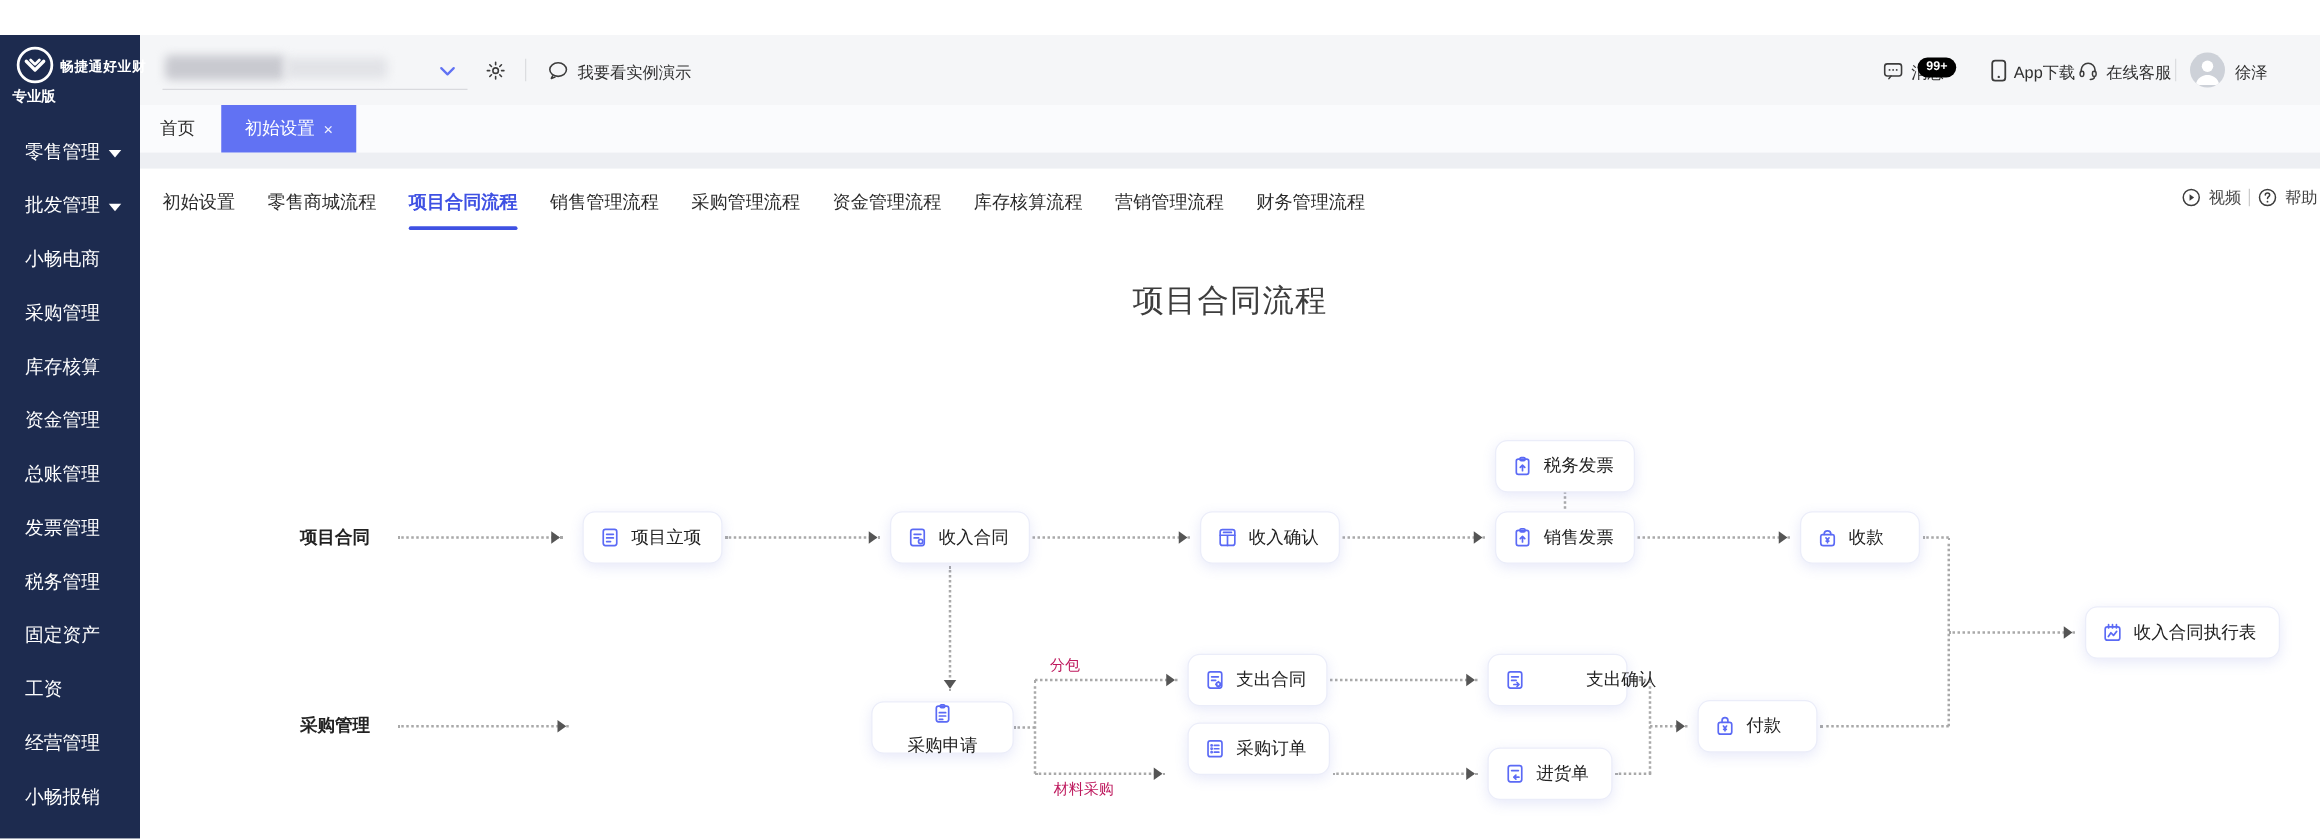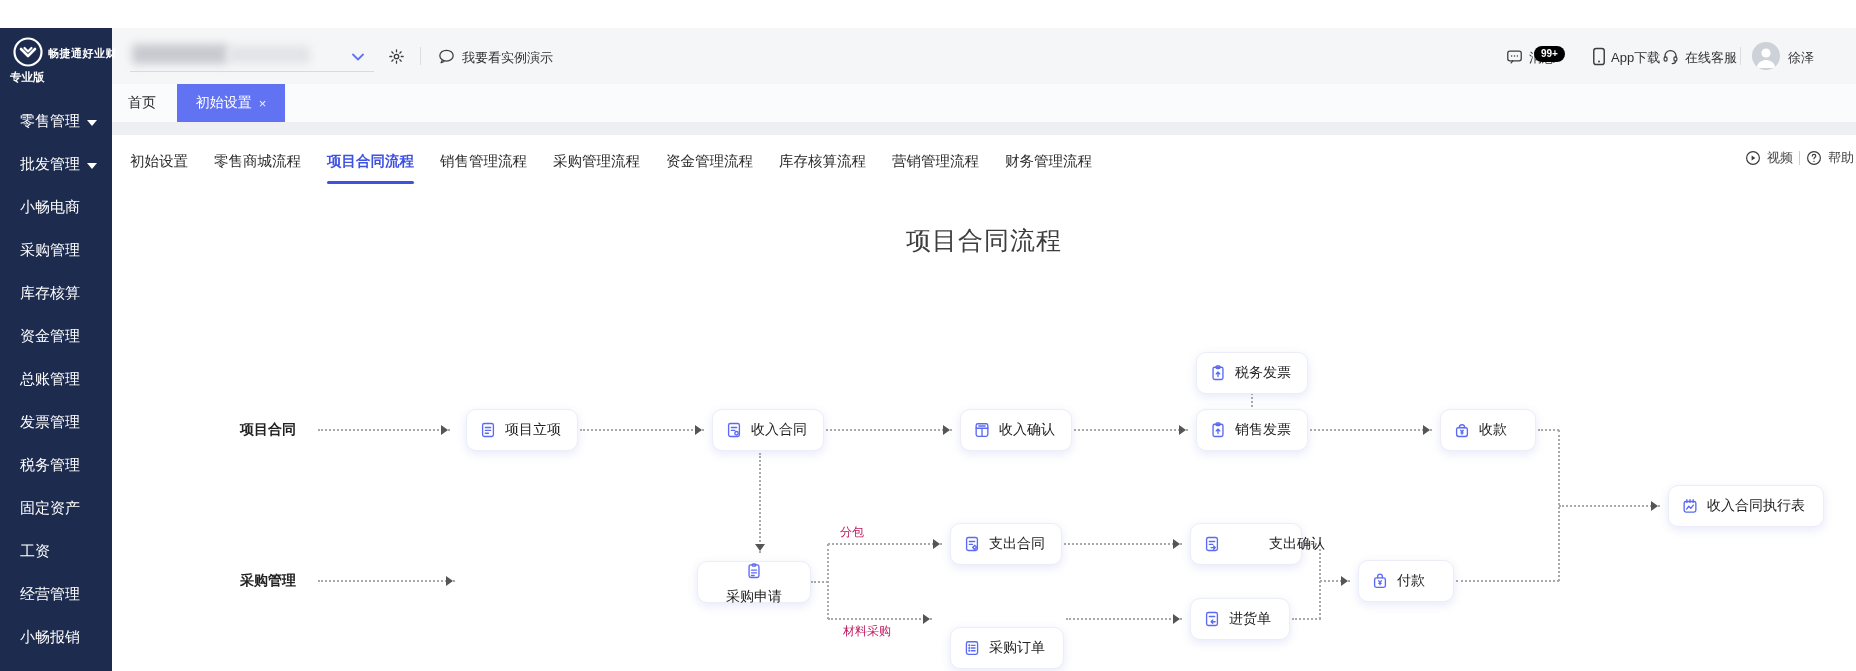--- a/index.html
+++ b/index.html
@@ -333,21 +333,21 @@
   <div class="node" style="left:1190px;top:523px;width:112px;gap:48px;">
     <span class="nicon">
         <svg width="18" height="18" viewBox="0 0 20 20" fill="none" stroke="#5b6af5" stroke-width="1.5" stroke-linecap="round" stroke-linejoin="round">
           <rect x="4" y="2.8" width="12" height="14.4" rx="2"></rect>
           <path d="M7 7.2h6M7 10.4h4"></path>
           <path d="M9 14h4.5M11.8 12.2l1.8 1.8-1.8 1.8"></path>
         </svg>
       </span>
     <span>支出确认</span>
   </div>
-  <div class="node" style="left:950px;top:627px;width:114px;">
+  <div class="node" style="left:950px;top:578px;width:114px;">
     <span class="nicon">
         <svg width="18" height="18" viewBox="0 0 20 20" fill="none" stroke="#5b6af5" stroke-width="1.5" stroke-linecap="round">
           <rect x="3.8" y="3" width="12.4" height="14" rx="2"></rect>
           <circle cx="7" cy="7" r=".5" fill="#5b6af5"></circle>
           <circle cx="7" cy="10" r=".5" fill="#5b6af5"></circle>
           <circle cx="7" cy="13" r=".5" fill="#5b6af5"></circle>
           <path d="M9.4 7h4M9.4 10h4M9.4 13h4"></path>
         </svg>
       </span>
     <span>采购订单</span>

